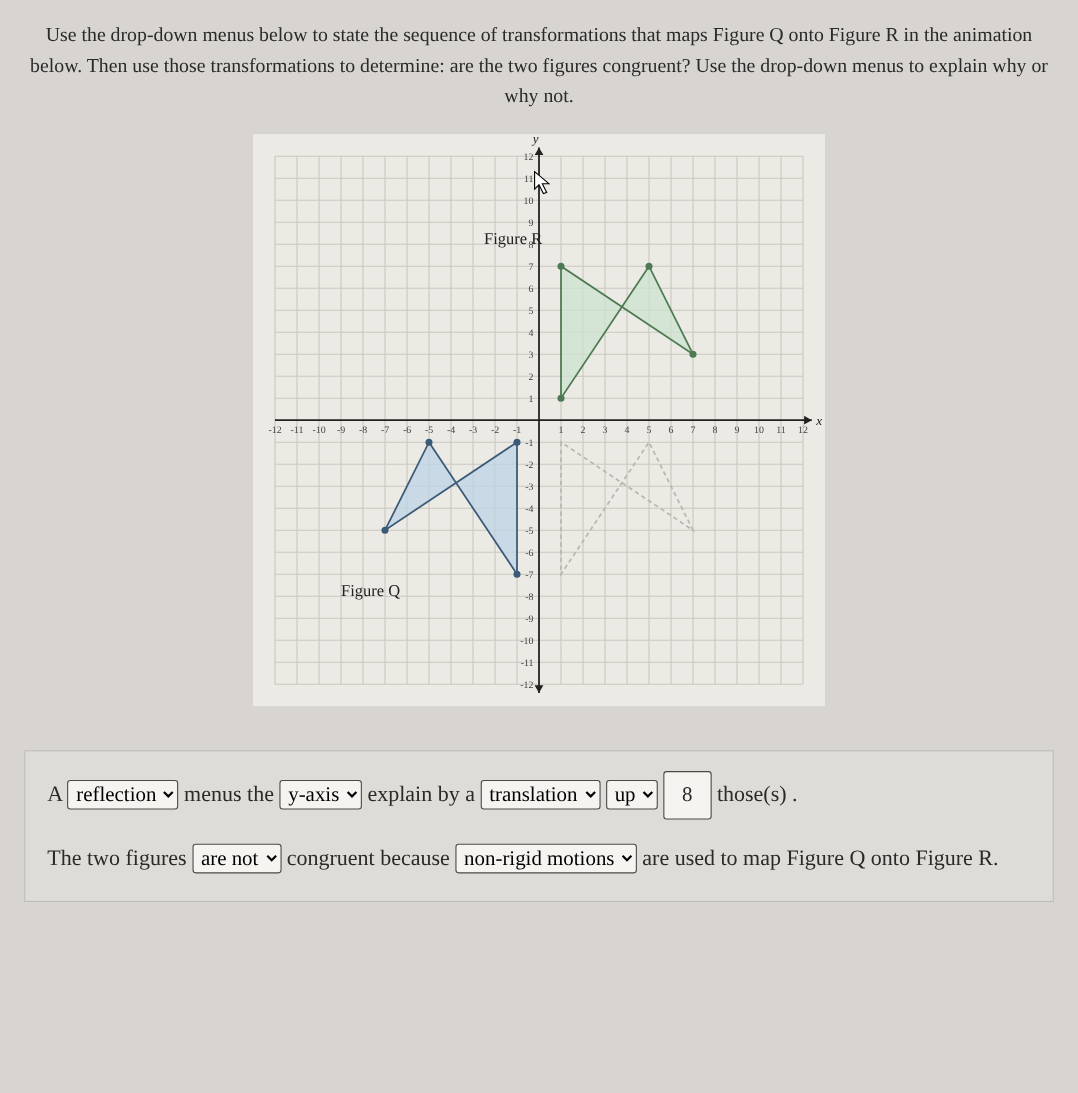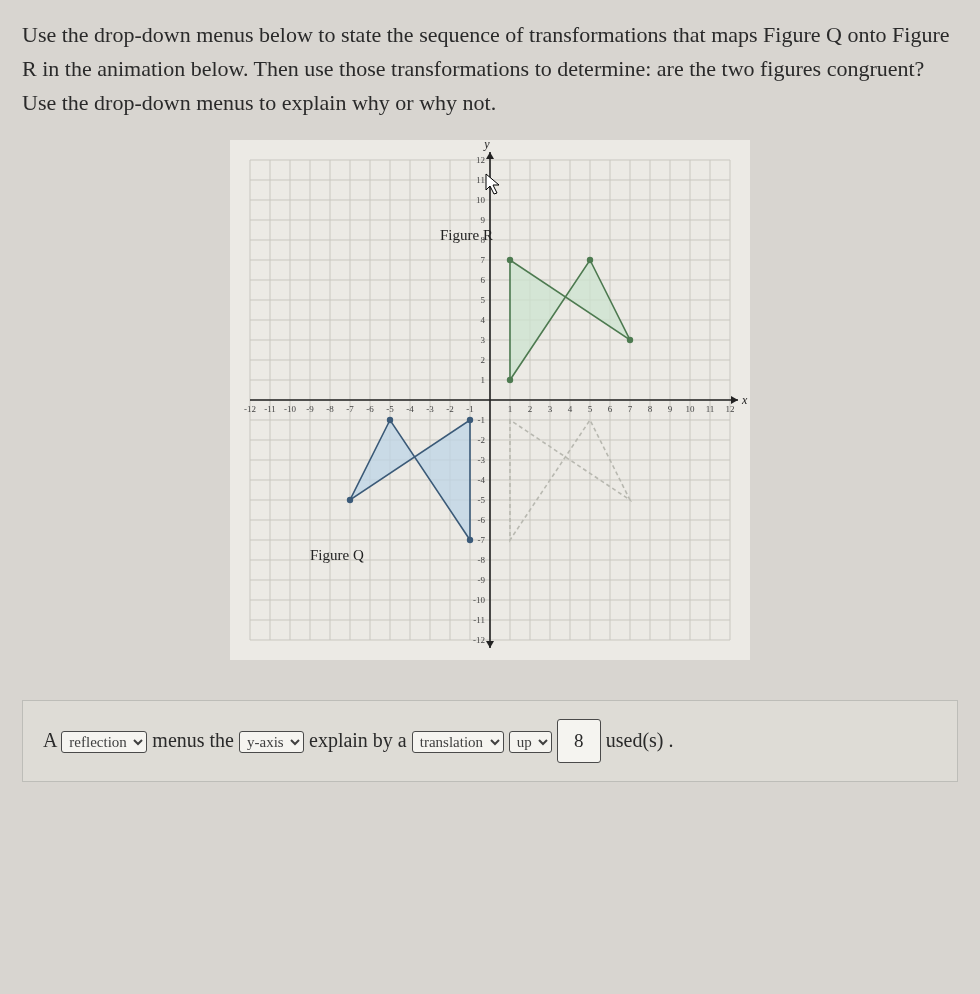--- a/index.html
+++ b/index.html
@@ -5,48 +5,49 @@
   * { box-sizing: border-box; }
   body {
     margin: 0;
     padding: 18px 22px;
     font-family: Georgia, 'Times New Roman', serif;
     background: #d8d5d0;
     color: #2a2a2a;
     width: 980px;
   }
   .question {
-    font-size: 22px;
+    font-size: 18px;
     line-height: 1.55;
+    text-align: center;
   }
   .chart-wrap {
     display: flex;
     justify-content: center;
     margin: 20px 0 40px 0;
   }
   .grid-svg {
     background: #eceae5;
   }
   .answer-box {
     border: 1px solid #bdbdb8;
     background: #dedcd6;
     padding: 18px 20px;
     font-size: 20px;
     line-height: 2.1;
   }
   .answer-box p { margin: 0 0 14px 0; }
   .answer-box p:last-child { margin-bottom: 0; }
   select.dd {
     font-family: Georgia, serif;
-    font-size: 15px;
+    font-size: 19px;
     background: #f5f4f0;
     border: 1.5px solid #4a4a4a;
     border-radius: 3px;
     padding: 1px 3px;
-    color: #404040;
+    color: #000000;
     vertical-align: baseline;
   }
   .num-box {
     display: inline-block;
     border: 1.5px solid #4a4a4a;
     background: #f5f4f0;
     border-radius: 3px;
     padding: 1px 14px;
     font-size: 19px;
     vertical-align: baseline;
@@ -180,15 +181,18 @@
       <text x="210" y="100" font-size="15" font-family="Georgia" fill="#222">Figure R</text>
       <polygon points="280,280 280,400 360,280 400,360" fill="none" stroke="#b8b8b0" stroke-width="1.6" fill-opacity="0" stroke-dasharray="4,3"></polygon>
       <path d="M 256 34 l 0 16 l 4 -4 l 4 8 l 3 -1 l -4 -8 l 6 0 z" fill="#fff" stroke="#000" stroke-width="1"></path>
     </svg>
 </div>
 
 <div class="answer-box">
   <p>
     <span>A </span><select class="dd"><option>reflection</option></select><span> menus the </span><select class="dd"><option>y-axis</option></select><span> explain by a </span><select class="dd"><option>translation</option></select>
     <select class="dd"><option>up</option></select>
-    <span class="num-box">8</span><span> used(s) .</span>
+    <span class="num-box">8</span><span> those(s) .</span>
+  </p>
+  <p>
+    <span>The two figures </span><select class="dd"><option>are not</option></select><span> congruent because </span><select class="dd"><option>non-rigid motions</option></select><span> are used to map Figure Q onto Figure R.</span>
   </p>
 </div>
 
 </body></html>

